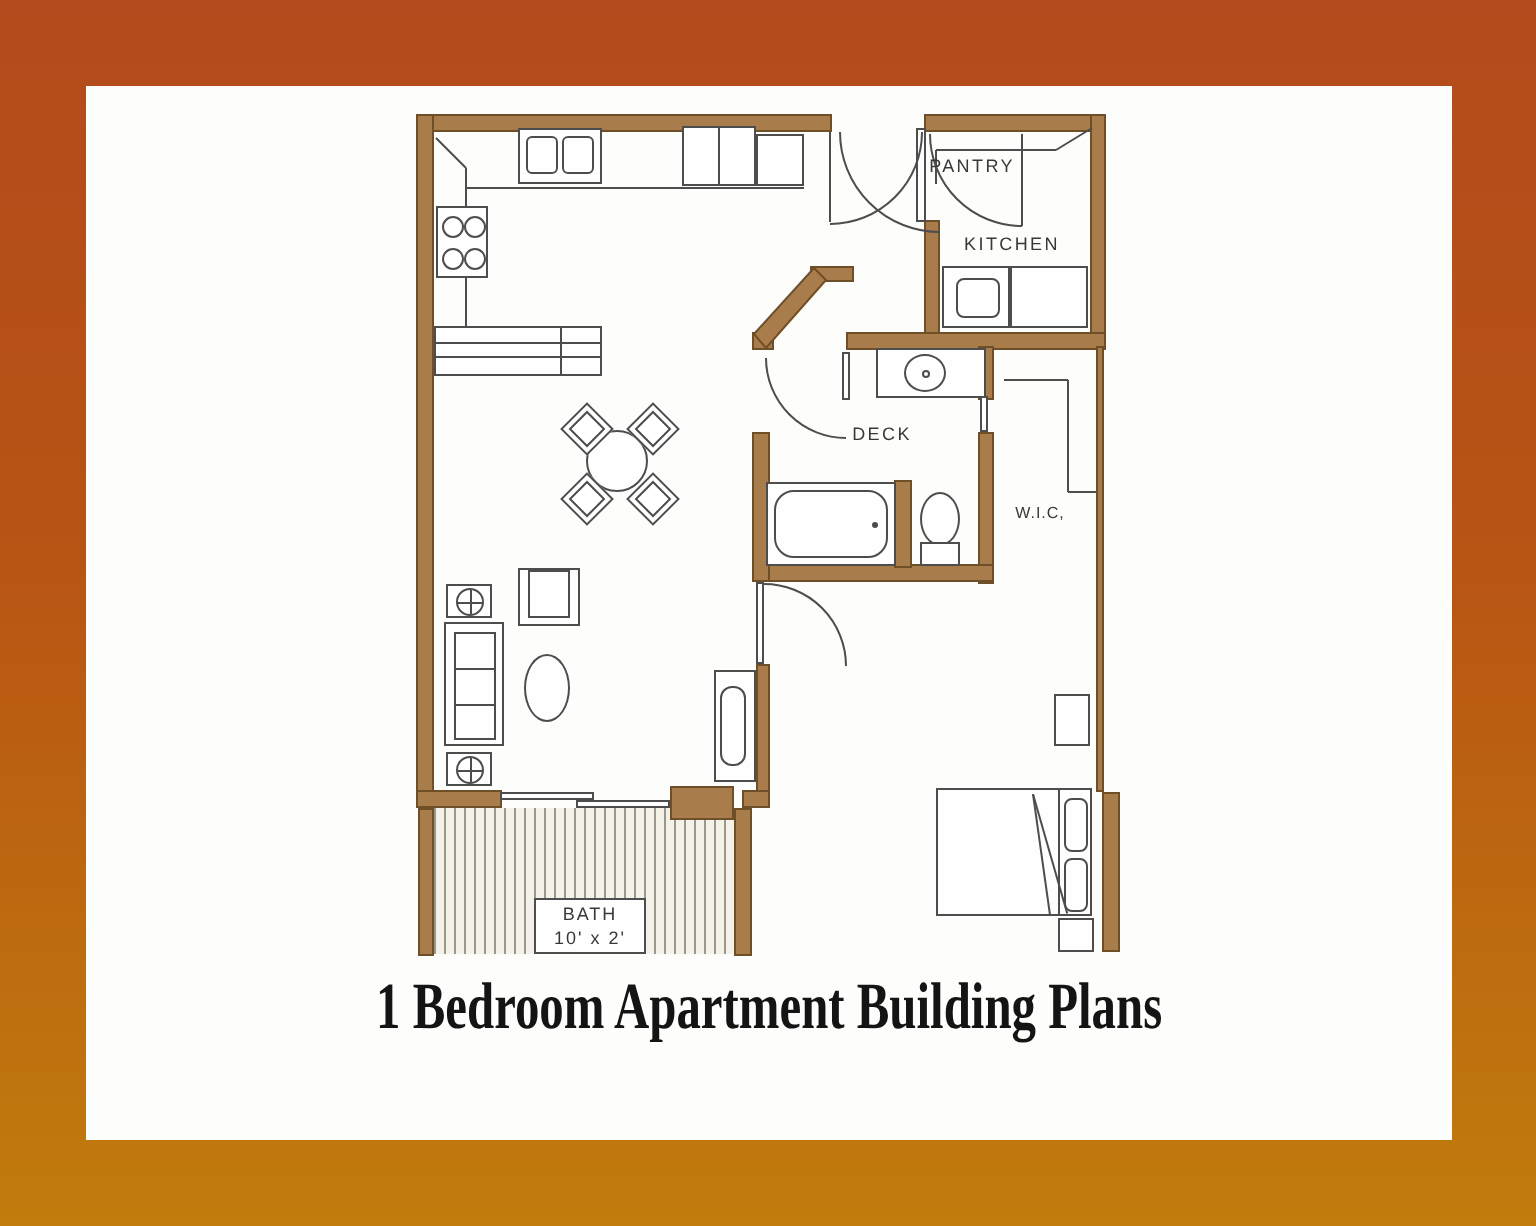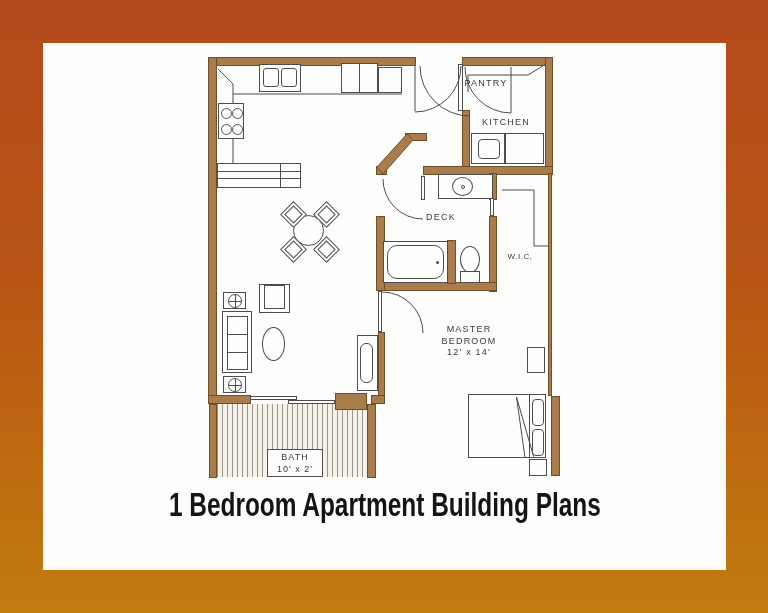--- a/index.html
+++ b/index.html
@@ -14,21 +14,21 @@
   .lbl{position:absolute;font-size:9px;letter-spacing:1.2px;color:#383838;
        text-align:center;line-height:1.3;white-space:nowrap;}
   .bl{display:block;}
   .burner{position:absolute;width:9px;height:9px;border:1px solid #4d4d4d;border-radius:50%;background:#fff;}
   .crosscircle{position:absolute;width:12px;height:12px;border:1px solid #4d4d4d;border-radius:50%;
        background:linear-gradient(#4d4d4d,#4d4d4d) 50% 0/1px 100% no-repeat,
                   linear-gradient(#4d4d4d,#4d4d4d) 0 50%/100% 1px no-repeat,#fff;}
   .chair{position:absolute;width:17px;height:17px;border:1px solid #4d4d4d;background:#fff;transform:rotate(45deg);}
   .chair i{position:absolute;inset:2px;border:1px solid #4d4d4d;display:block;}
   .deckfloor{position:absolute;background:repeating-linear-gradient(to right,#9a968c 0,#9a968c 1px,#f4f1e8 1px,#f4f1e8 5px);}
-  #title{position:absolute;left:43px;width:683px;top:486px;text-align:center;color:#141414;}
+  #title{position:absolute;left:43px;width:683px;top:486px;text-align:center;color:#141414;font-family:Liberation Serif, serif;}
   #title span{display:inline-block;font-size:33px;font-weight:bold;white-space:nowrap;
        transform:scaleX(.74);transform-origin:50% 50%;letter-spacing:0;}
   #via{position:absolute;left:43px;width:683px;top:540px;text-align:center;color:#1e1e1e;}
   #via span{display:inline-block;font-size:13px;font-weight:bold;transform:scaleX(.92);transform-origin:50% 50%;}
   svg{position:absolute;left:0;top:0;pointer-events:none;}
 </style>
 </head>
 <body>
 
 <div id="page">
@@ -171,23 +171,18 @@
     </div>
     <div class="lbl" style="left:466px;top:117px;width:80px;">
       <span class="bl">KITCHEN</span>
     </div>
     <div class="lbl" style="left:411px;top:212px;width:60px;">
       <span class="bl">DECK</span>
     </div>
     <div class="lbl" style="left:500px;top:252px;width:40px;font-size:8px;letter-spacing:.5px;">
       <span class="bl">W.I.C,</span>
     </div>
-    <div class="lbl" style="left:429px;top:324px;width:80px;">
-      <span class="bl">MASTER</span>
-      <span class="bl">BEDROOM</span>
-      <span class="bl">12' x 14'</span>
-    </div>
   </div>
 
   <div id="title">
     <span>1 Bedroom Apartment Building Plans</span>
   </div>
 </div>
 
 </body></html>

